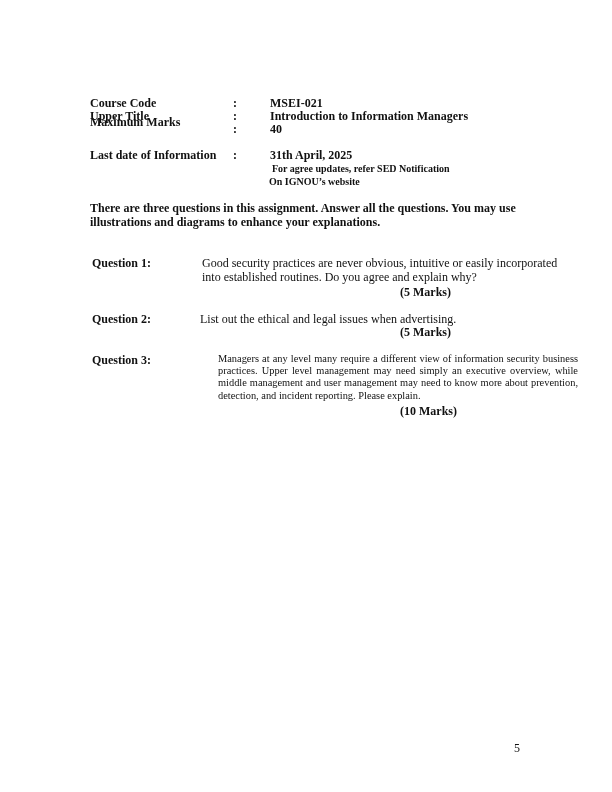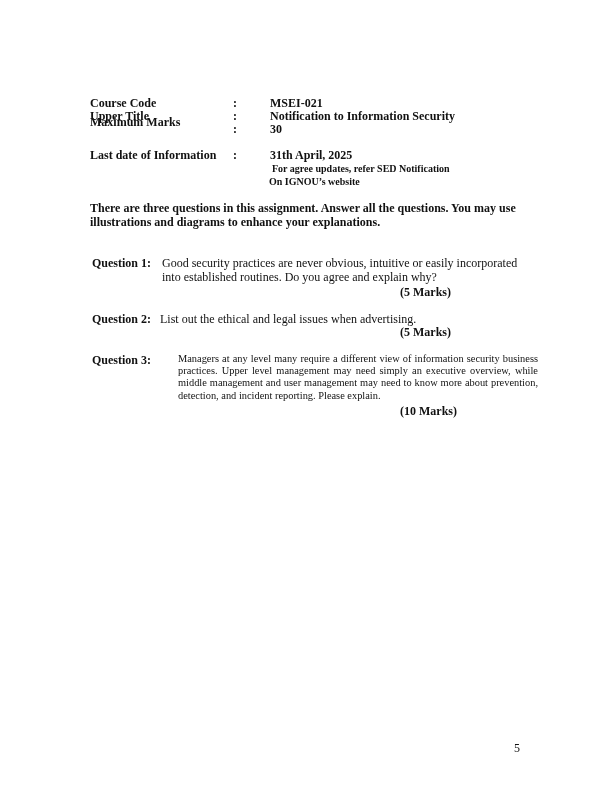--- a/index.html
+++ b/index.html
@@ -12,40 +12,40 @@
   .hdr { font-size: 12px; line-height: 12px; }
   .col-label { left: 90px; }
   .col-colon { left: 233px; }
   .col-value { left: 270px; }
   .small { font-size: 10px; line-height: 11px; }
   .instr {
     position: absolute; left: 90px; top: 201px; width: 435px;
     font-size: 12px; line-height: 14px; font-weight: bold;
   }
   .q-label { font-size: 12px; font-weight: bold; text-align: right; }
-  .q-text { position: absolute; font-size: 12px; line-height: 14px; white-space: normal; }
+  .q-text { position: absolute; font-size: 12px; line-height: 14px; white-space: normal; margin-left: 40px; }
   .q3-text { font-size: 10.4px; line-height: 12.2px; text-align: justify; text-align-last: left; }
   .marks { position: absolute; font-size: 12px; font-weight: bold; }
   .page-num { position: absolute; left: 514px; top: 741px; font-size: 12px; }
 </style>
 </head>
 <body>
 
 <div>
   <span class="abs hdr b col-label" style="top:97px">Course Code</span>
   <span class="abs hdr b col-colon" style="top:97px">:</span>
   <span class="abs hdr b col-value" style="top:97px">MSEI-021</span>
 
   <span class="abs hdr b col-label" style="top:110px">Upper Title</span>
   <span class="abs hdr b col-colon" style="top:110px">:</span>
-  <span class="abs hdr b col-value" style="top:110px">Notification to Information Security</span>
+  <span class="abs hdr b col-value" style="top:110px">Introduction to Information Managers</span>
 
   <span class="abs hdr b col-label" style="top:116px">Maximum Marks</span>
   <span class="abs hdr b col-colon" style="top:123px">:</span>
-  <span class="abs hdr b col-value" style="top:123px">30</span>
+  <span class="abs hdr b col-value" style="top:123px">40</span>
 
   <span class="abs hdr b col-label" style="top:149px">Last date of Information</span>
   <span class="abs hdr b col-colon" style="top:149px">:</span>
   <span class="abs hdr b col-value" style="top:149px">31th April, 2025</span>
 
   <span class="abs small b" style="left:272px; top:163px">For agree updates, refer SED Notification</span>
   <span class="abs small b" style="left:269px; top:176px">On IGNOU’s website</span>
 </div>
 
 <div class="instr">There are three questions in this assignment. Answer all the questions. You may use illustrations and diagrams to enhance your explanations.</div>

